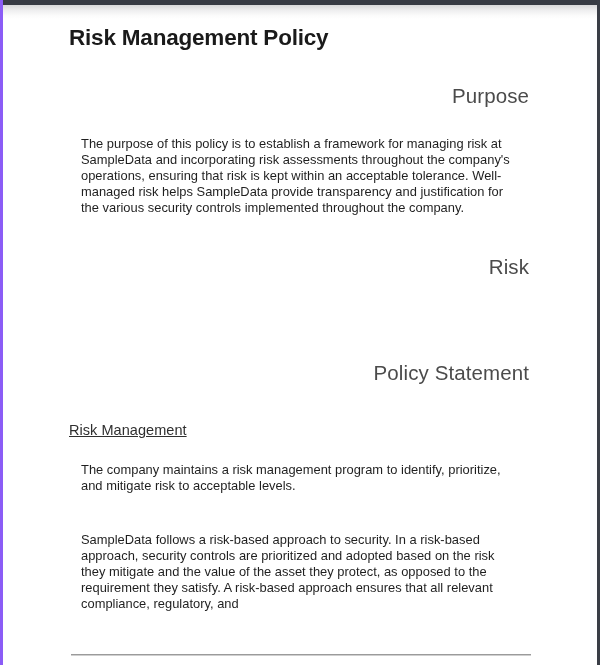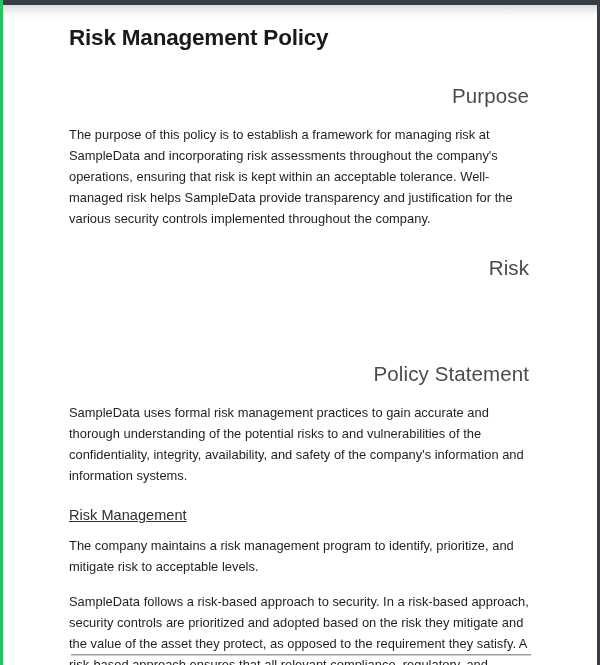--- a/index.html
+++ b/index.html
@@ -14,21 +14,21 @@
     font-family: "Liberation Sans", "DejaVu Sans", sans-serif;
     -webkit-font-smoothing: antialiased;
   }
 
   
   .viewport {
     position: relative;
     width: 600px;
     height: 665px;
     box-sizing: border-box;
-    border-left: 3px solid #22c55e;
+    border-left: 3px solid #8b5cf6;
     border-right: 3px solid #3a3e46;
     background: #ffffff;
     overflow: hidden;
   }
   .top-bar {
     position: absolute;
     top: 0; left: 0; right: 0;
     height: 5px;
     background: #383c44;
     z-index: 3;
@@ -80,26 +80,26 @@
     margin: 0;
     padding: 0;
     font-size: 14.5px;
     font-weight: 400;
     color: #2f2f2f;
     letter-spacing: 0.05px;
     line-height: 1.35;
     text-decoration: underline;
   }
   p.body {
-    margin: 0;
+    margin: 12px;
     padding: 0;
     font-size: 12.9px;
     font-weight: 400;
     color: #1f1f1f;
-    line-height: 21px;
+    line-height: 16px;
     letter-spacing: 0.01px;
   }
 
   
   .sp-title-h2   { height: 31px; }
   .sp-h2-body    { height: 14px; }
   .sp-body-h2    { height: 26px; }
   .sp-body-h3    { height: 20px; }
   .sp-h3-body    { height: 9px; }
   .sp-para       { height: 14px; }
@@ -138,21 +138,20 @@
       <div class="sp-h2-body"></div>
 
       <div class="sp-body-h2"></div>
 
       <div class="sp-h2-body"></div>
 
       <div class="sp-body-h2"></div>
 
       <h2 class="h2">Policy Statement</h2>
       <div class="sp-h2-body"></div>
-      <p class="body">SampleData uses formal risk management practices to gain accurate and thorough understanding of the potential risks to and vulnerabilities of the confidentiality, integrity, availability, and safety of the company's information and information systems.</p>
 
       <div class="sp-body-h3"></div>
 
       <h3 class="h3">Risk Management</h3>
       <div class="sp-h3-body"></div>
       <p class="body">The company maintains a risk management program to identify, prioritize, and mitigate risk to acceptable levels.</p>
       <div class="sp-para"></div>
       <p class="body">SampleData follows a risk-based approach to security. In a risk-based approach, security controls are prioritized and adopted based on the risk they mitigate and the value of the asset they protect, as opposed to the requirement they satisfy. A risk-based approach ensures that all relevant compliance, regulatory, and</p>
 
     </div>

